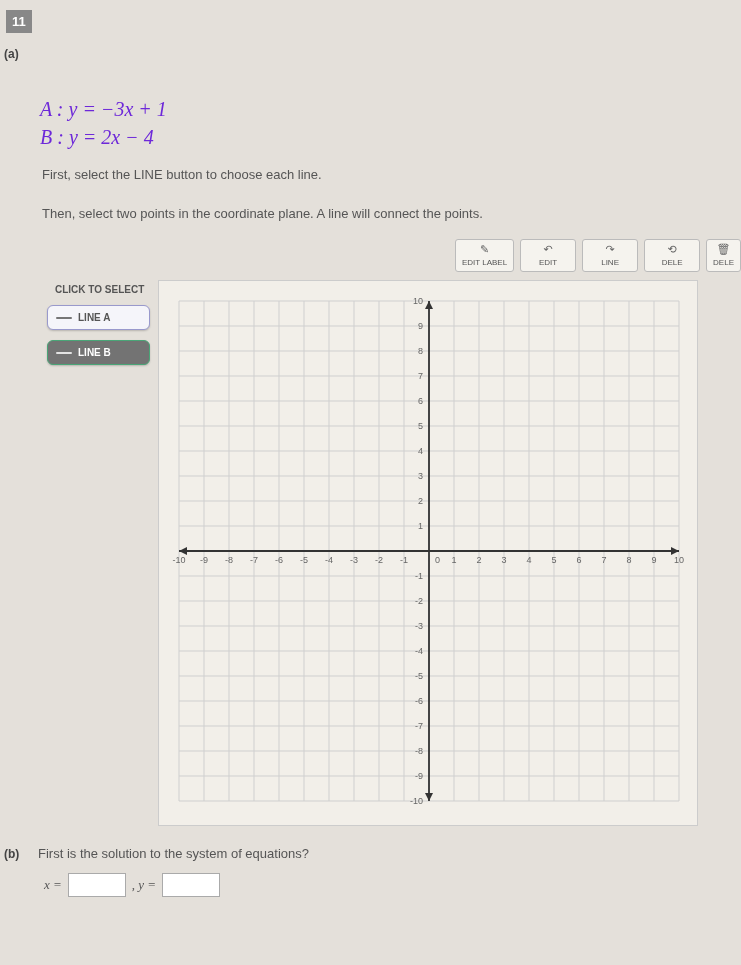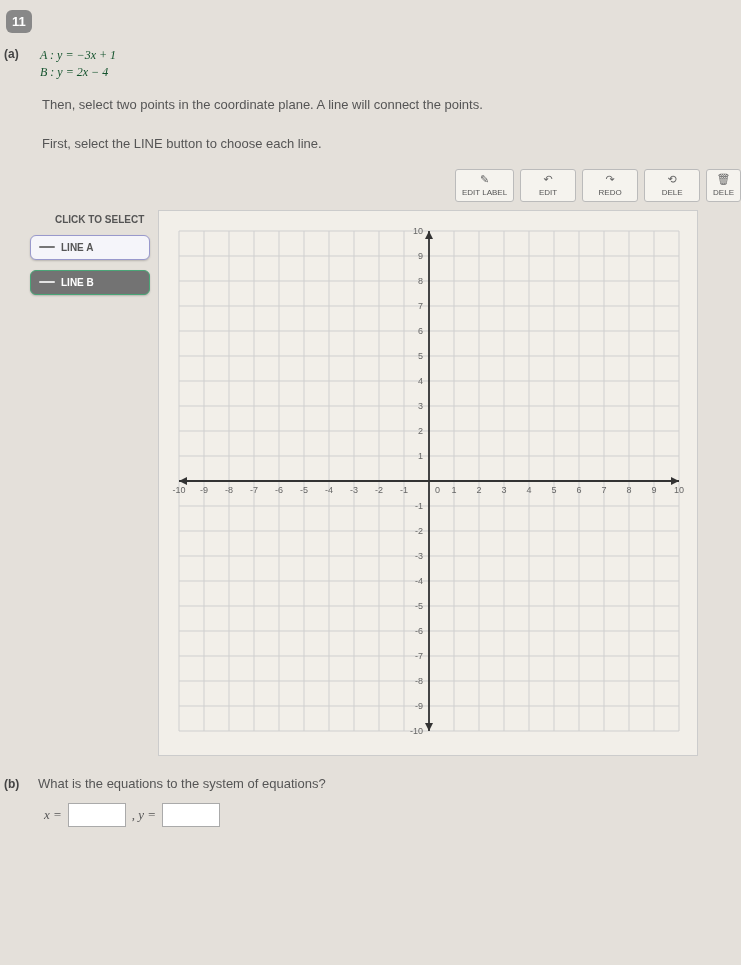--- a/index.html
+++ b/index.html
@@ -21,44 +21,44 @@
     padding: 0 0 10px 6px;
   }
   .qnum {
     background: #888;
     color: #fff;
     font-weight: bold;
     font-size: 13px;
     padding: 4px 6px;
     min-width: 24px;
     text-align: center;
-    border-radius: 6px;
   }
   .qtitle {
     font-size: 14px;
     color: #555;
     font-weight: 600;
   }
   .part-row {
     display: flex;
     gap: 12px;
     padding: 4px 0 4px 4px;
   }
   .part-label {
     font-weight: bold;
     font-size: 12px;
     color: #444;
     min-width: 24px;
   }
   .equations {
     font-family: 'Times New Roman', serif;
-    font-size: 12px;
-    color: #14532d;
+    font-size: 20px;
+    color: #6d28d9;
     line-height: 1.4;
     font-style: italic;
+    margin-top: 48px;
   }
   .eq-label { font-style: italic; }
   .instr {
     font-size: 13px;
     color: #555;
     padding: 12px 0 12px 42px;
   }
   .toolbar {
     display: flex;
     gap: 6px;
@@ -101,20 +101,21 @@
     display: flex;
     align-items: center;
     gap: 6px;
     border-radius: 6px;
     padding: 6px 8px;
     margin-bottom: 10px;
     font-size: 10px;
     font-weight: 600;
     cursor: pointer;
     box-shadow: 0 1px 2px rgba(0,0,0,0.2);
+    margin-left: 17px;
   }
   .line-a {
     background: #f5f5fa;
     border: 1px solid #9999cc;
     color: #555;
   }
   .line-b {
     background: #737373;
     border: 1px solid #4aa577;
     color: #fff;
@@ -174,35 +175,35 @@
         <span class="eq-label">A :</span>
         <span>y = −3x + 1</span>
       </div>
       <div>
         <span class="eq-label">B :</span>
         <span>y = 2x − 4</span>
       </div>
     </div>
   </div>
 
+  <div class="instr">First, select the LINE button to choose each line.</div>
   <div class="instr">Then, select two points in the coordinate plane. A line will connect the points.</div>
-  <div class="instr">First, select the LINE button to choose each line.</div>
 
   <div class="toolbar">
     <div class="tb-btn">
       <span class="tb-icon">✎</span>
       <span>EDIT LABEL</span>
     </div>
     <div class="tb-btn">
       <span class="tb-icon">↶</span>
       <span>EDIT</span>
     </div>
     <div class="tb-btn">
       <span class="tb-icon">↷</span>
-      <span>REDO</span>
+      <span>LINE</span>
     </div>
     <div class="tb-btn">
       <span class="tb-icon">⟲</span>
       <span>DELE</span>
     </div>
     <div class="tb-btn" style="min-width:30px">
       <span class="tb-icon">🗑</span>
       <span>DELE</span>
     </div>
   </div>
@@ -311,21 +312,21 @@
           <text x="264" y="48" text-anchor="end" font-size="9">9</text>
           <text x="264" y="23" text-anchor="end" font-size="9">10</text>
           <text x="276" y="282" text-anchor="start" font-size="9">0</text>
         </svg>
     </div>
   </div>
 
   <div class="part-b">
     <div class="pb-row">
       <div class="part-label">(b)</div>
-      <div class="pb-q">What is the equations to the system of equations?</div>
+      <div class="pb-q">First is the solution to the system of equations?</div>
     </div>
     <div class="ans-row">
       <span class="var">x =</span>
       <input class="ans-input" type="text" style="">
       <span class="var">, y =</span>
       <input class="ans-input" type="text" style="">
     </div>
   </div>
 
 </div>

